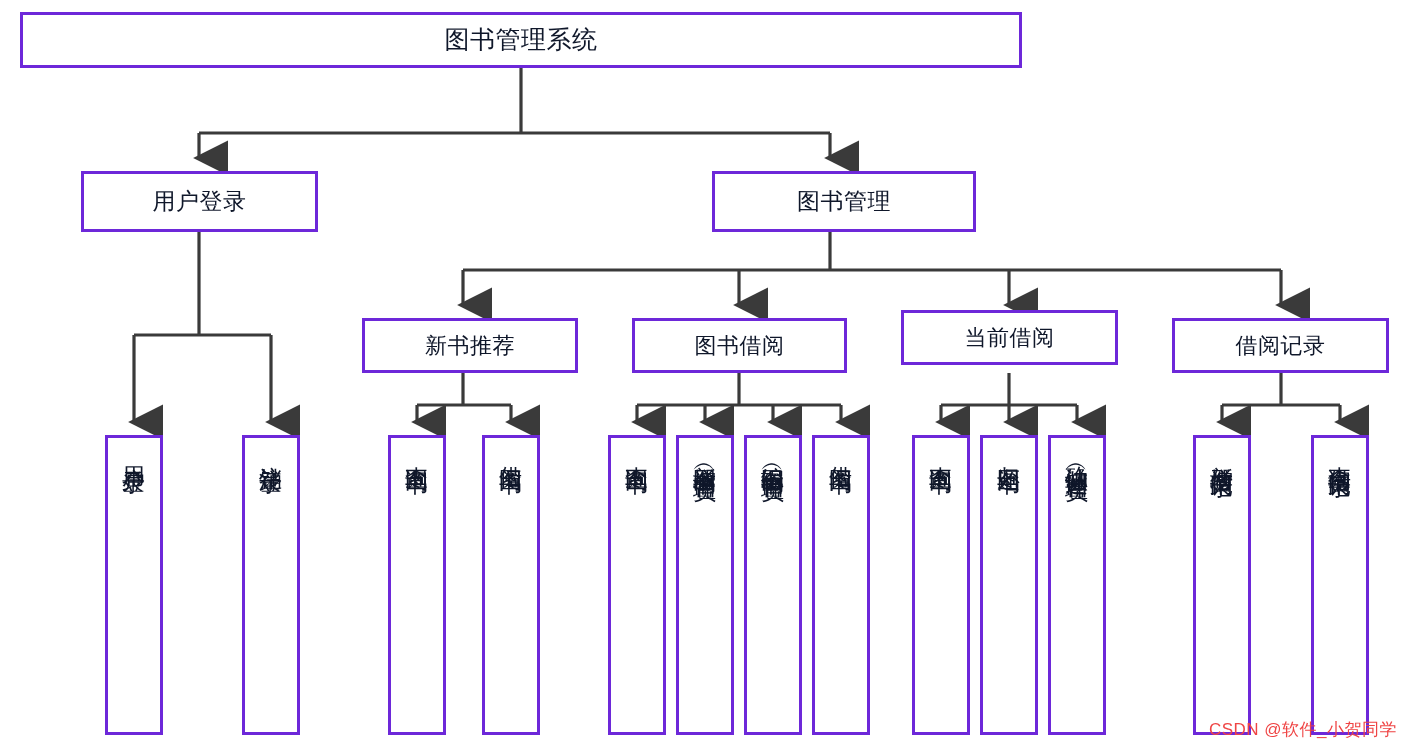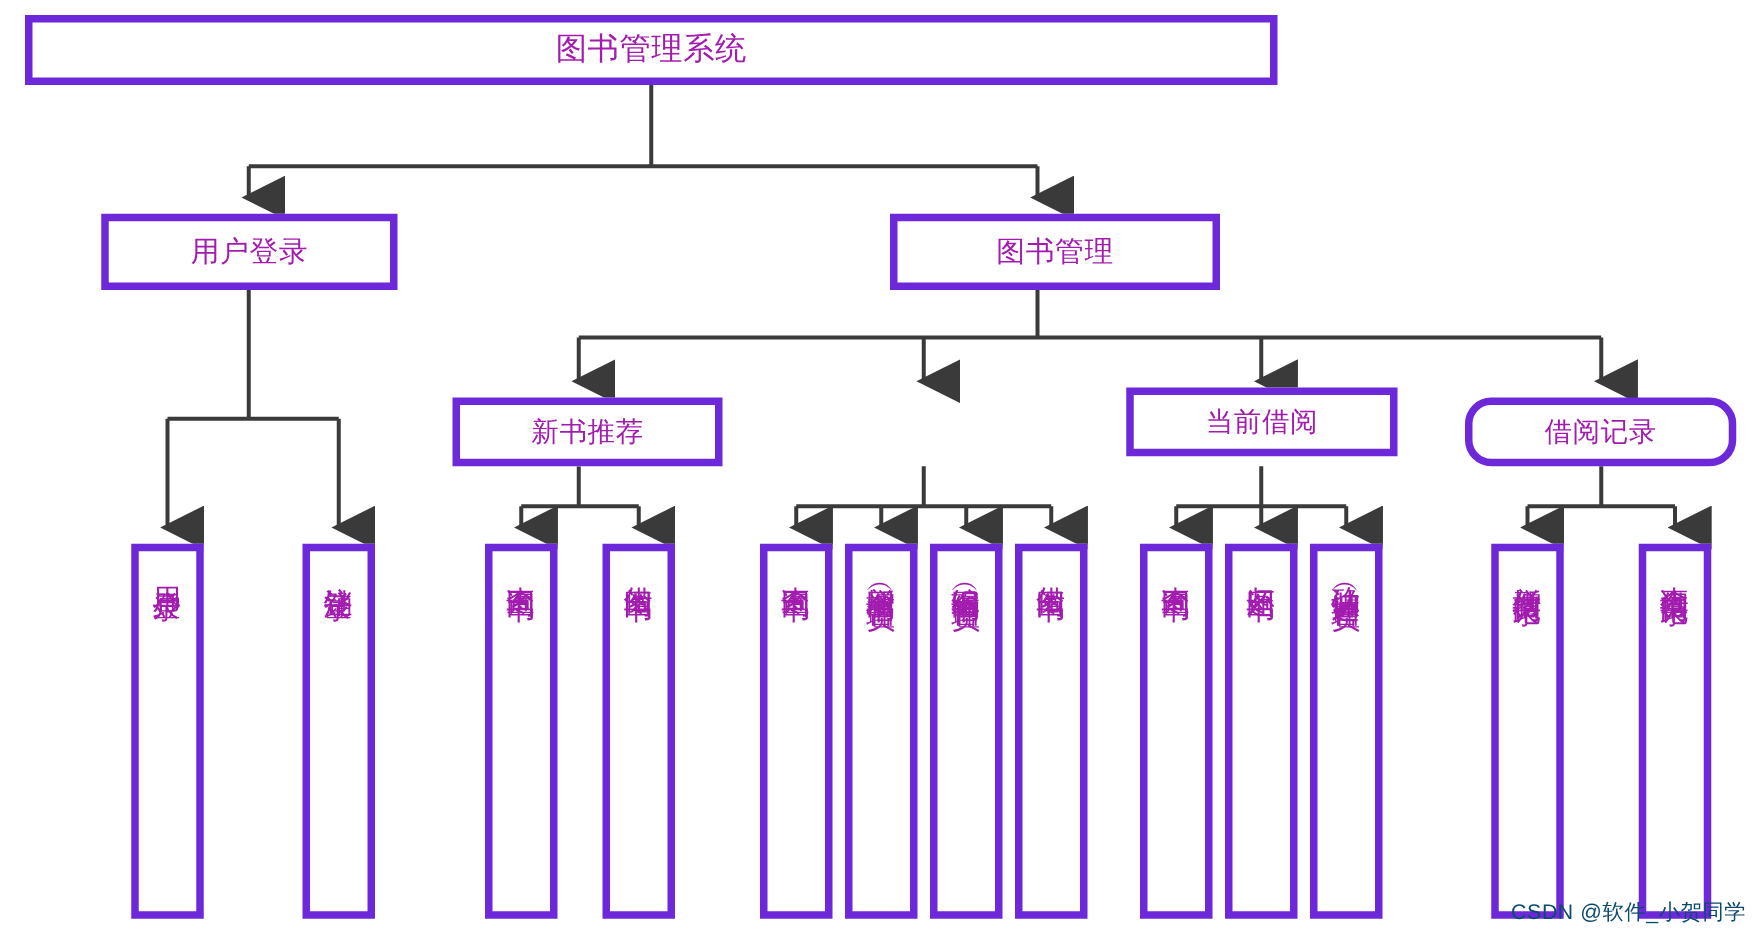--- a/index.html
+++ b/index.html
@@ -21,26 +21,26 @@
     position: absolute;
     left: 0;
     top: 0;
     width: 1405px;
     height: 747px;
     pointer-events: none;
   }
   .node {
     position: absolute;
     box-sizing: border-box;
-    border: 6px solid #6d28d9;
+    border: 3px solid #6d28d9;
     background: #ffffff;
     display: flex;
     align-items: center;
     justify-content: center;
-    color: #a21caf;
+    color: #0f172a;
   }
   .node .label {
     display: block;
     line-height: 1.18;
     letter-spacing: 0.5px;
   }
   .node-root .label { font-size: 25px; }
   .node-l1 .label { font-size: 23px; }
   .node-l2 .label { font-size: 22px; text-align: right; }
 
@@ -55,21 +55,21 @@
     font-size: 23px;
     line-height: 1.05;
     letter-spacing: 2px;
     white-space: nowrap;
   }
   .watermark {
     position: absolute;
     right: 8px;
     bottom: 6px;
     font-size: 17px;
-    color: #0c4a6e;
+    color: #ef4444;
     letter-spacing: 0.5px;
     white-space: nowrap;
   }
 </style>
 </head>
 <body>
 
 <div id="canvas">
 
   <svg id="wires" viewBox="0 0 1405 747">
@@ -129,24 +129,27 @@
   <div class="node node-l1" style="left:81px; top:171px; width:237px; height:61px;">
     <span class="label">用户登录</span>
   </div>
   <div class="node node-l1" style="left:712px; top:171px; width:264px; height:61px;">
     <span class="label">图书管理</span>
   </div>
 
   <div class="node node-l2" style="left:362px; top:318px; width:216px; height:55px;">
     <span class="label">新书推荐</span>
   </div>
+  <div class="node node-l2" style="left:632px; top:318px; width:215px; height:55px;">
+    <span class="label">图书借阅</span>
+  </div>
   <div class="node node-l2" style="left:901px; top:310px; width:217px; height:55px;">
     <span class="label">当前借阅</span>
   </div>
-  <div class="node node-l2" style="left:1172px; top:318px; width:217px; height:55px;border-radius:21px;">
+  <div class="node node-l2" style="left:1172px; top:318px; width:217px; height:55px;">
     <span class="label">借阅记录</span>
   </div>
 
   <div class="node node-leaf" style="left:105px; top:435px; width:58px; height:300px;">
     <span class="label">用户登录</span>
   </div>
   <div class="node node-leaf" style="left:242px; top:435px; width:58px; height:300px;">
     <span class="label">注销登录</span>
   </div>
 

